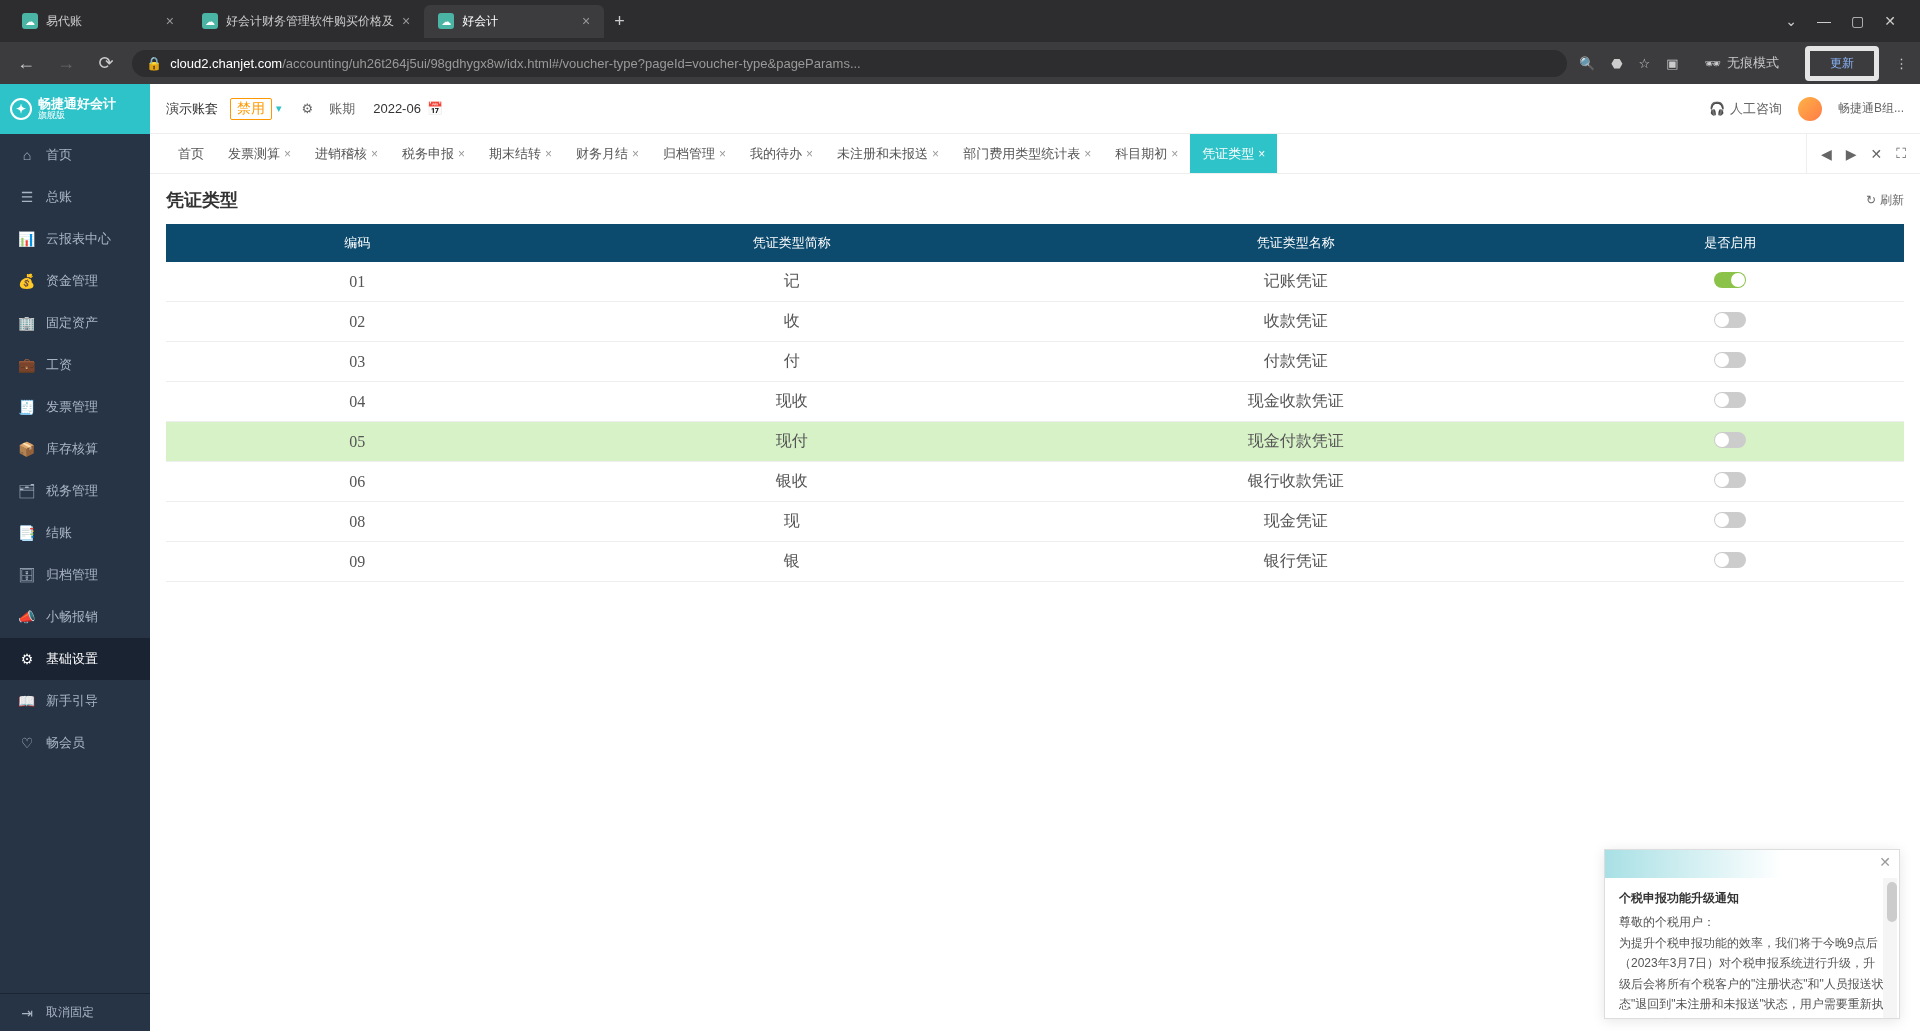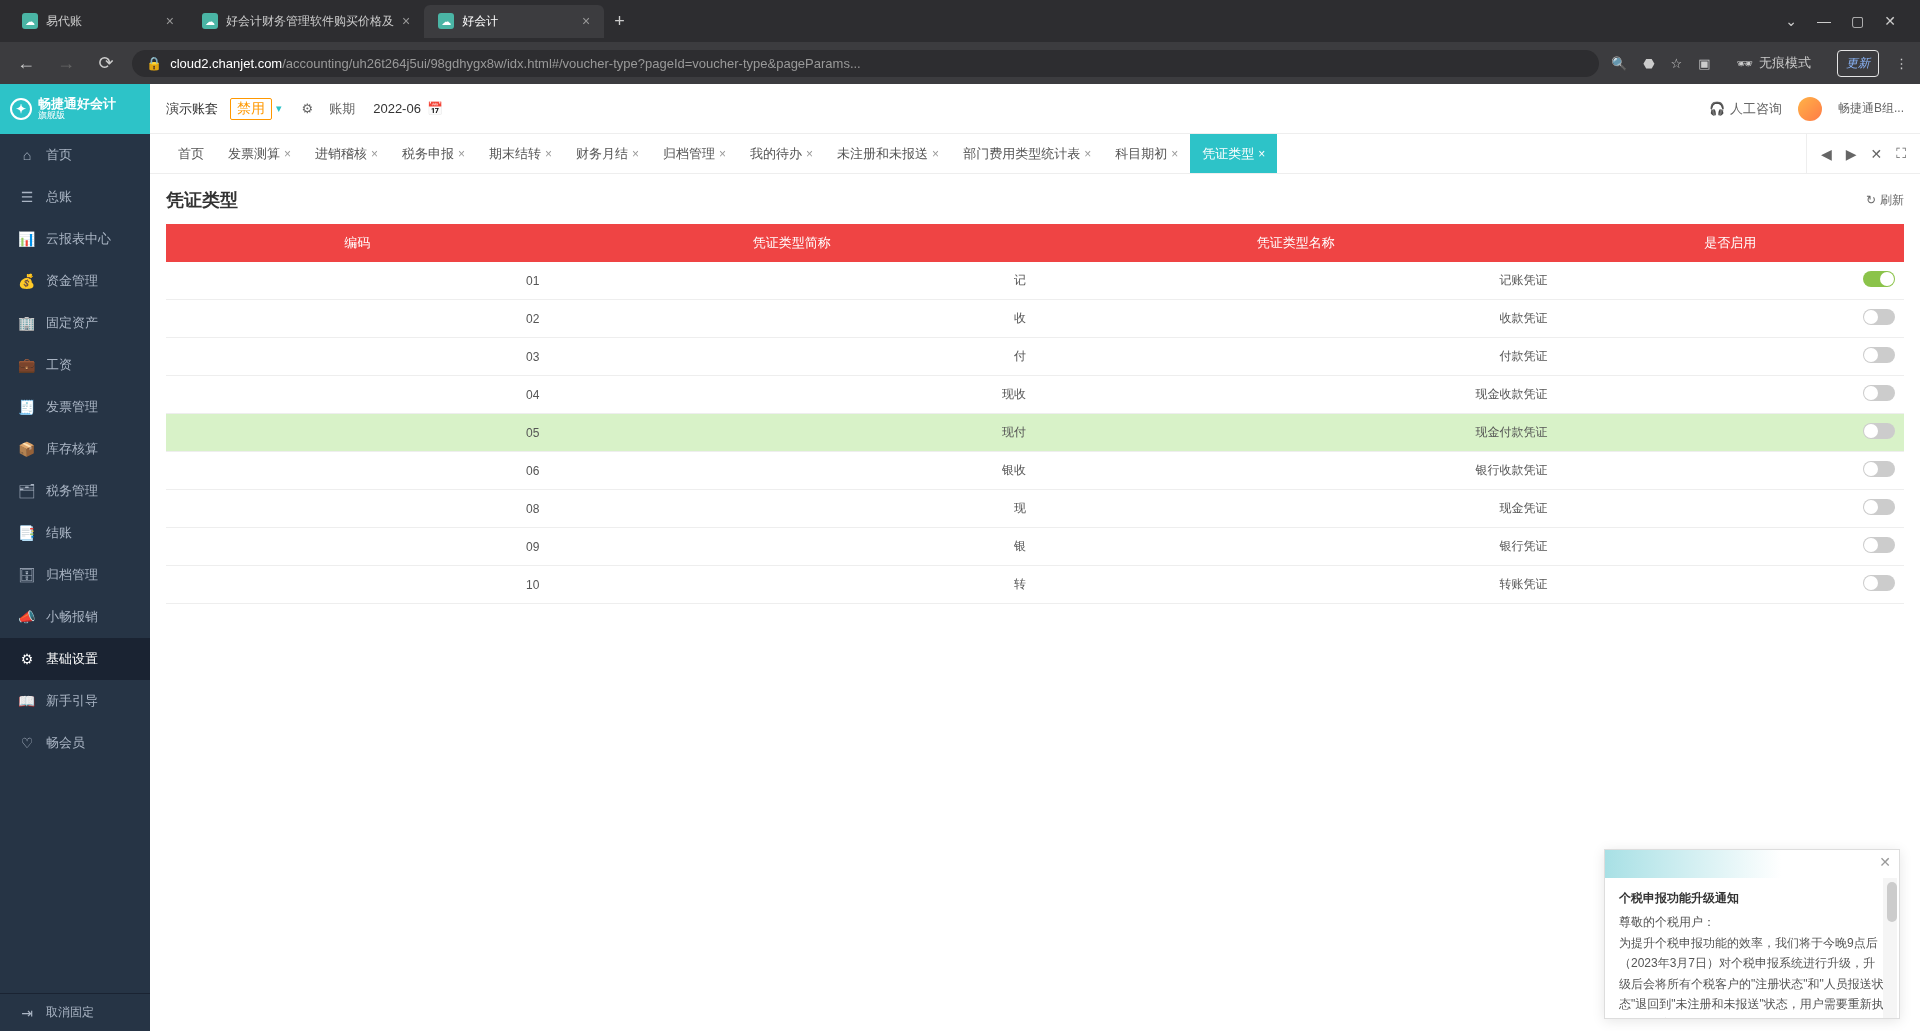--- a/index.html
+++ b/index.html
@@ -20,21 +20,21 @@
     .url-bar { display: flex; align-items: center; height: 42px; padding: 0 12px; gap: 12px; background: #3c3c3f; }
     .nav-btn { color: #ccc; font-size: 18px; cursor: pointer; width: 28px; text-align: center; }
     .nav-btn.disabled { color: #666; }
     .url-field { flex: 1; display: flex; align-items: center; background: #2d2d30; border-radius: 18px; padding: 6px 14px; color: #ccc; font-size: 13px; }
     .lock-icon { margin-right: 8px; color: #ccc; }
     .url-text { flex: 1; white-space: nowrap; overflow: hidden; }
     .url-domain { color: #fff; }
     .url-path { color: #999; }
     .url-actions { display: flex; gap: 16px; color: #ccc; align-items: center; }
     .incognito-badge { display: flex; align-items: center; gap: 6px; background: transparent; padding: 4px 10px; border-radius: 14px; }
-    .update-btn { color: #8ab4f8; border: 1px solid #e5e5e5; padding: 4px 8px; border-radius: 4px; font-size: 12px; font-style: italic; }
+    .update-btn { color: #8ab4f8; border: 5px solid #e5e5e5; padding: 4px 20px; border-radius: 4px; font-size: 12px; }
     
     
     .app { display: flex; height: calc(100vh - 84px); }
     
     
     .sidebar { width: 150px; background: #263445; color: #aab5c4; display: flex; flex-direction: column; }
     .logo-area { background: #2dc3c8; height: 50px; display: flex; align-items: center; padding: 0 10px; color: #fff; font-size: 13px; font-weight: bold; }
     .logo-icon { width: 22px; height: 22px; border: 2px solid #fff; border-radius: 50%; margin-right: 6px; display: flex; align-items: center; justify-content: center; font-size: 12px; }
     .logo-text { line-height: 1.1; }
     .logo-sub { font-size: 9px; font-weight: normal; }
@@ -72,22 +72,22 @@
     .tabs-ctrl-btn { padding: 4px 6px; color: #666; cursor: pointer; font-size: 14px; }
     
     
     .content { flex: 1; padding: 14px 16px; overflow: auto; position: relative; }
     .content-header { display: flex; align-items: center; margin-bottom: 12px; }
     .page-title { font-size: 18px; color: #333; }
     .refresh-btn { margin-left: auto; color: #666; cursor: pointer; font-size: 12px; display: flex; align-items: center; gap: 4px; }
     
     
     .data-table { width: 100%; border-collapse: collapse; background: #fff; }
-    .data-table thead th { background: #ef4444; color: #fff; padding: 10px; font-weight: normal; font-size: 13px; text-align: center; }
-    .data-table tbody td { padding: 9px; text-align: right; border-bottom: 1px solid #eee; font-size: 12px; color: #555; }
+    .data-table thead th { background: #0c4a6e; color: #fff; padding: 10px; font-weight: normal; font-size: 13px; text-align: center; }
+    .data-table tbody td { padding: 9px; text-align: center; border-bottom: 1px solid #eee; font-size: 16px; color: #555; font-family: Liberation Serif, serif; }
     .data-table tbody tr.highlighted { background: #d8f2c8; }
     
     
     .toggle { display: inline-block; width: 32px; height: 16px; background: #ccc; border-radius: 10px; position: relative; cursor: pointer; }
     .toggle.on { background: #8bc34a; }
     .toggle::after { content: ''; position: absolute; width: 14px; height: 14px; background: #fff; border-radius: 50%; top: 1px; left: 1px; transition: left 0.2s; }
     .toggle.on::after { left: 17px; }
     
     
     .notification { position: fixed; bottom: 12px; right: 20px; width: 296px; background: #fff; border: 1px solid #ddd; box-shadow: 0 2px 12px rgba(0,0,0,0.1); }
@@ -367,26 +367,20 @@
               <td>现</td>
               <td>现金凭证</td>
               <td><span class="toggle "></span></td>
             </tr>
             <tr class="">
               <td>09</td>
               <td>银</td>
               <td>银行凭证</td>
               <td><span class="toggle "></span></td>
             </tr>
-            <tr class="">
-              <td>10</td>
-              <td>转</td>
-              <td>转账凭证</td>
-              <td><span class="toggle "></span></td>
-            </tr>
           </tbody>
       </table>
     </div>
   </div>
 </div>
 
 <div class="notification">
   <div class="notif-header">
     <span class="notif-close">✕</span>
   </div>

